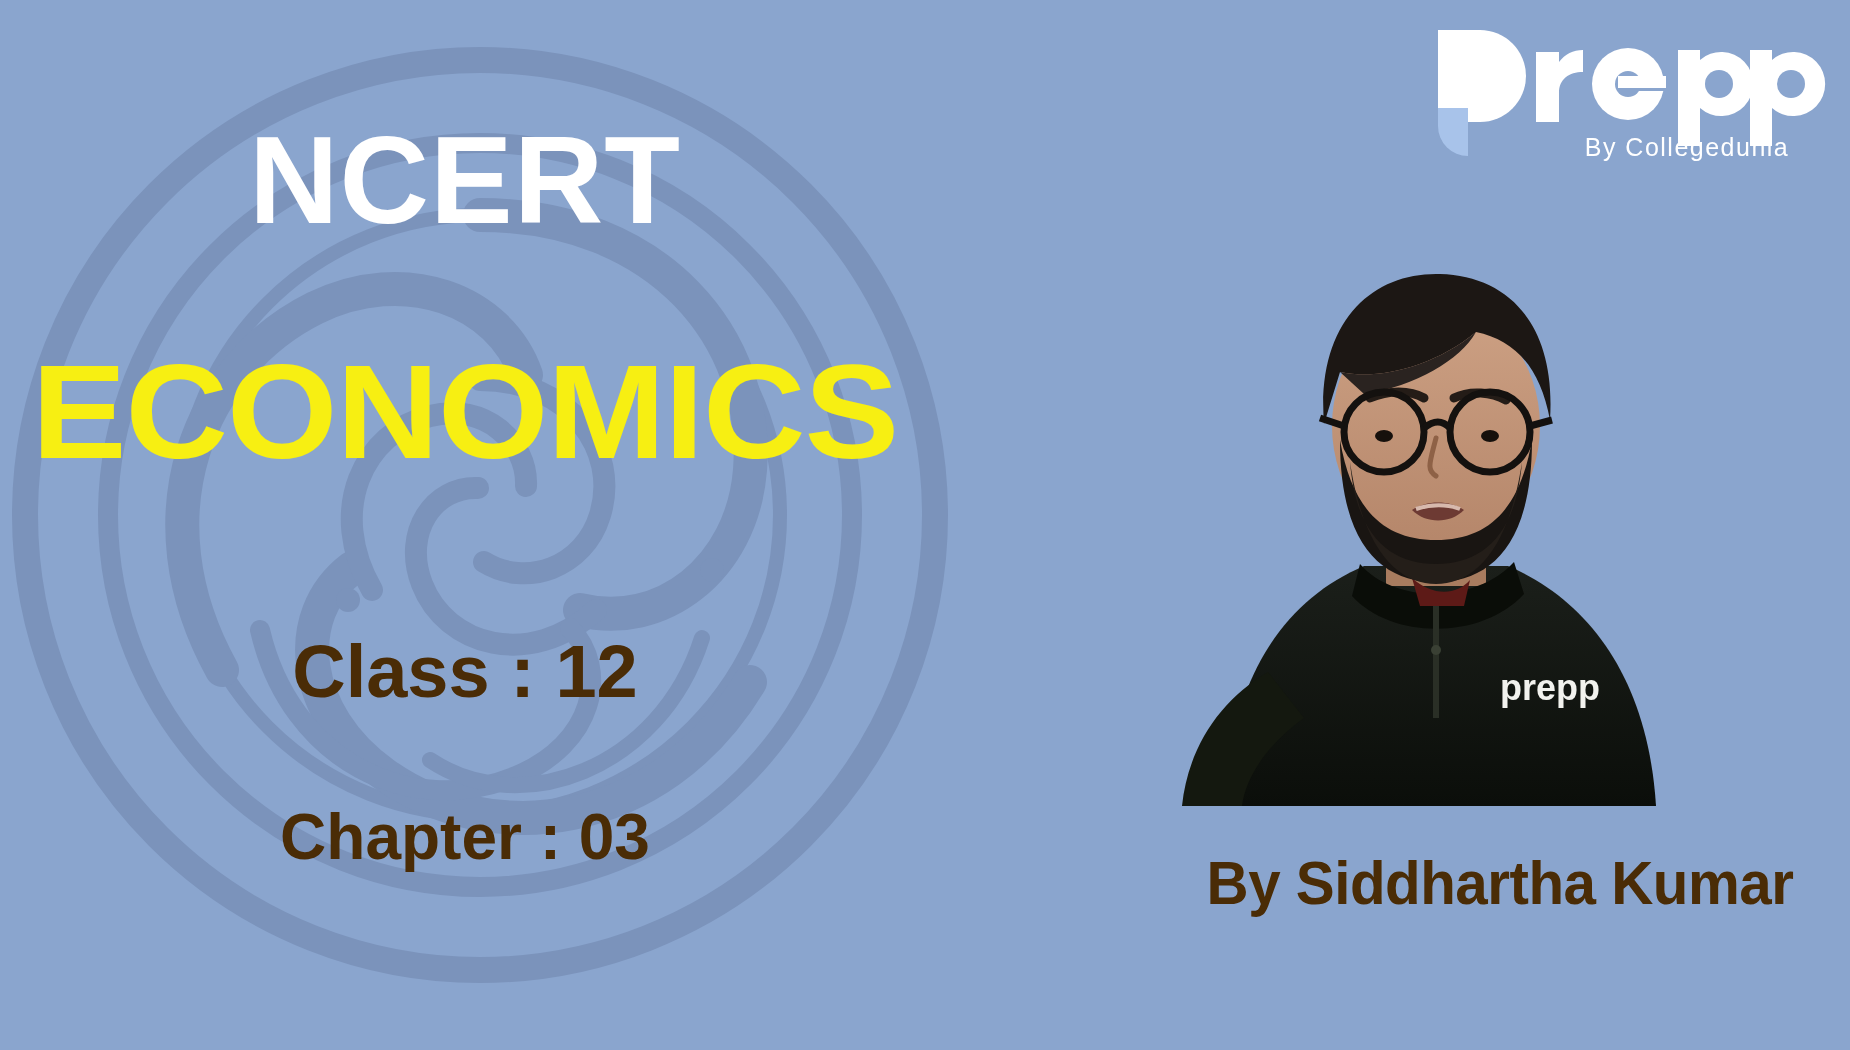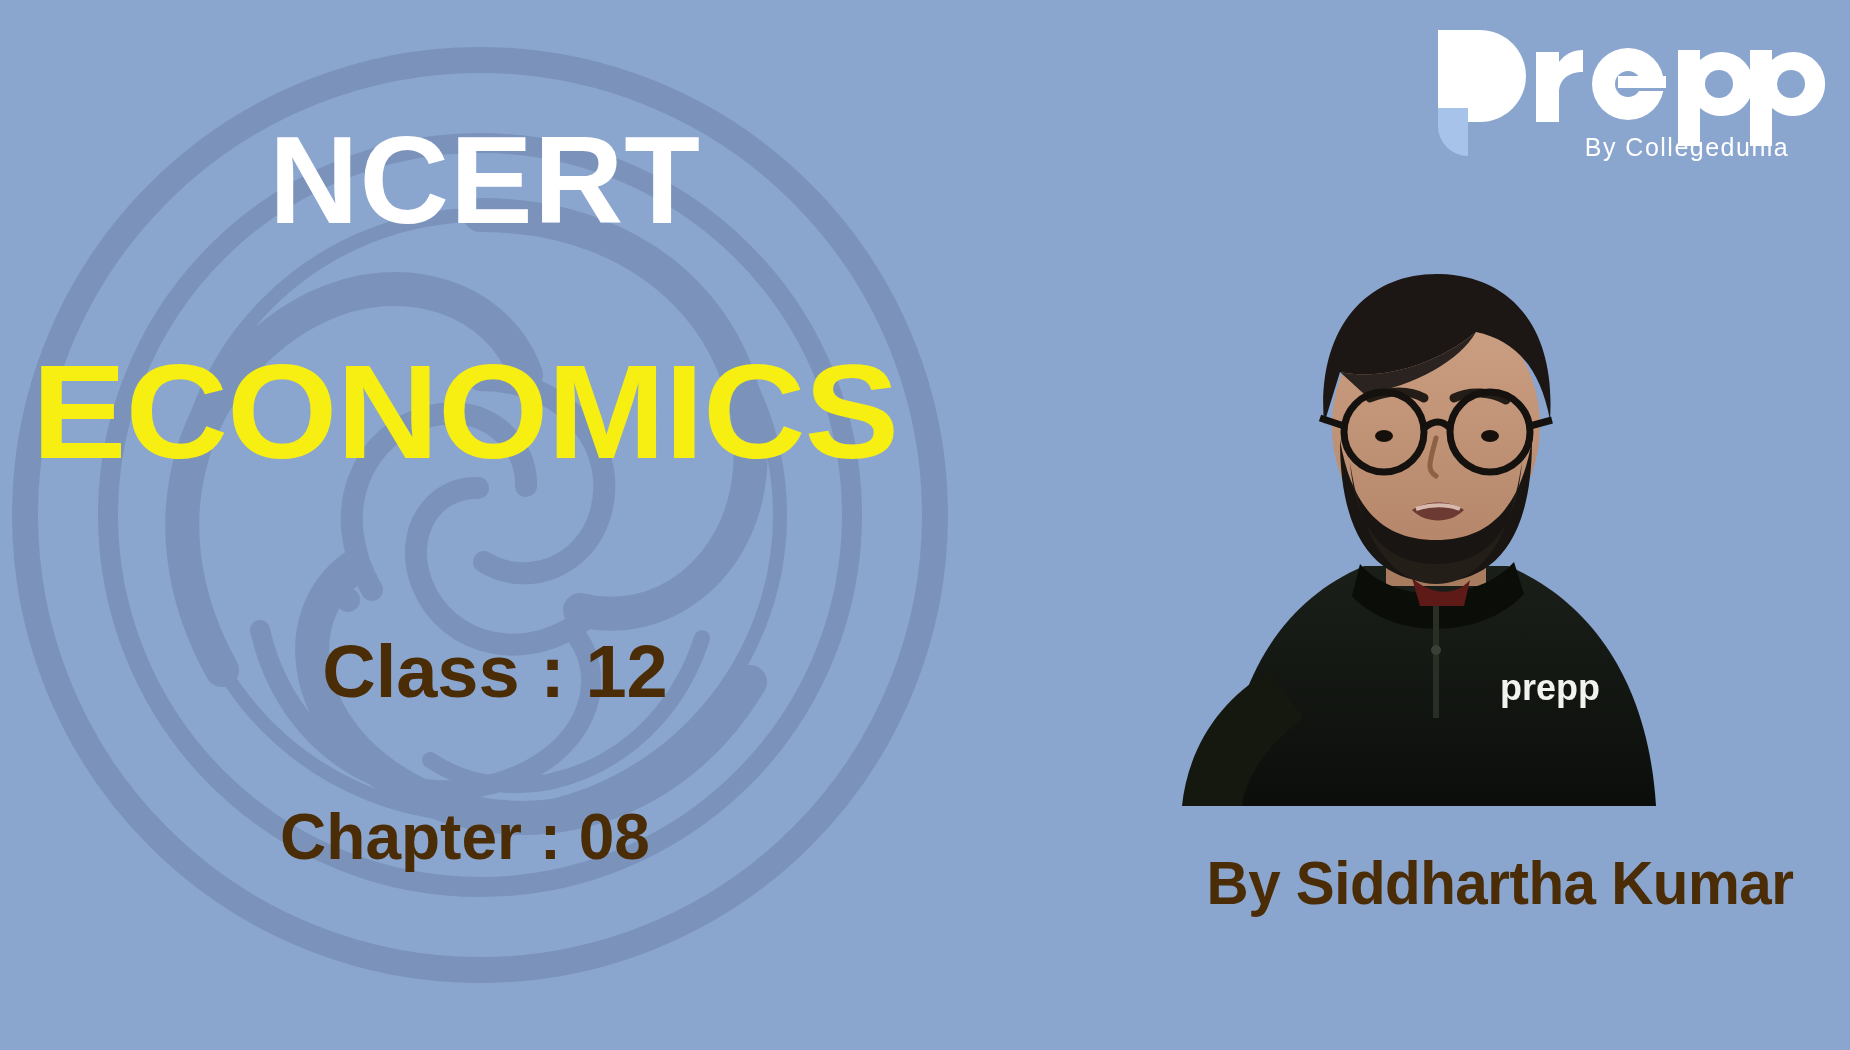--- a/index.html
+++ b/index.html
@@ -43,21 +43,20 @@
 
   #title-ncert {
     left: 0; top: 118px;
     width: 930px;
     text-align: center;
     color: #ffffff;
     font-size: 124px;
     font-weight: 700;
     letter-spacing: 1px;
     line-height: 1;
-    margin-left: 20px;
   }
 
   #title-subject {
     left: 0; top: 345px;
     width: 930px;
     text-align: center;
     color: #f7ef12;
     font-size: 134px;
     font-weight: 700;
     letter-spacing: -1px;
@@ -67,21 +66,20 @@
   }
 
   #class-line {
     left: 0; top: 635px;
     width: 930px;
     text-align: center;
     color: #4a2c06;
     font-size: 74px;
     font-weight: 700;
     line-height: 1;
-    padding-left: 30px;
   }
 
   #chapter-line {
     left: 0; top: 805px;
     width: 930px;
     text-align: center;
     color: #4a2c06;
     font-size: 64px;
     font-weight: 700;
     line-height: 1;
@@ -170,21 +168,21 @@
       <text x="255" y="140" font-family="Liberation Sans, sans-serif" font-size="25" fill="#ffffff" text-anchor="middle" letter-spacing="1.5">By Collegedunia</text>
     </svg>
   </div>
 
   <div class="txt" id="title-ncert">NCERT</div>
 
   <div class="txt" id="title-subject">ECONOMICS</div>
 
   <div class="txt" id="class-line">Class : 12</div>
 
-  <div class="txt" id="chapter-line">Chapter : 08</div>
+  <div class="txt" id="chapter-line">Chapter : 03</div>
 
   <div id="presenter-video">
     <svg viewBox="0 0 544 558" xmlns="http://www.w3.org/2000/svg">
       <defs>
         <linearGradient id="skin" x1="0" y1="0" x2="0" y2="1">
           <stop offset="0%" stop-color="#cda184"></stop>
           <stop offset="100%" stop-color="#b5866a"></stop>
         </linearGradient>
         <linearGradient id="jacketG" x1="0" y1="0" x2="0" y2="1">
           <stop offset="0%" stop-color="#1b1f1a"></stop>

